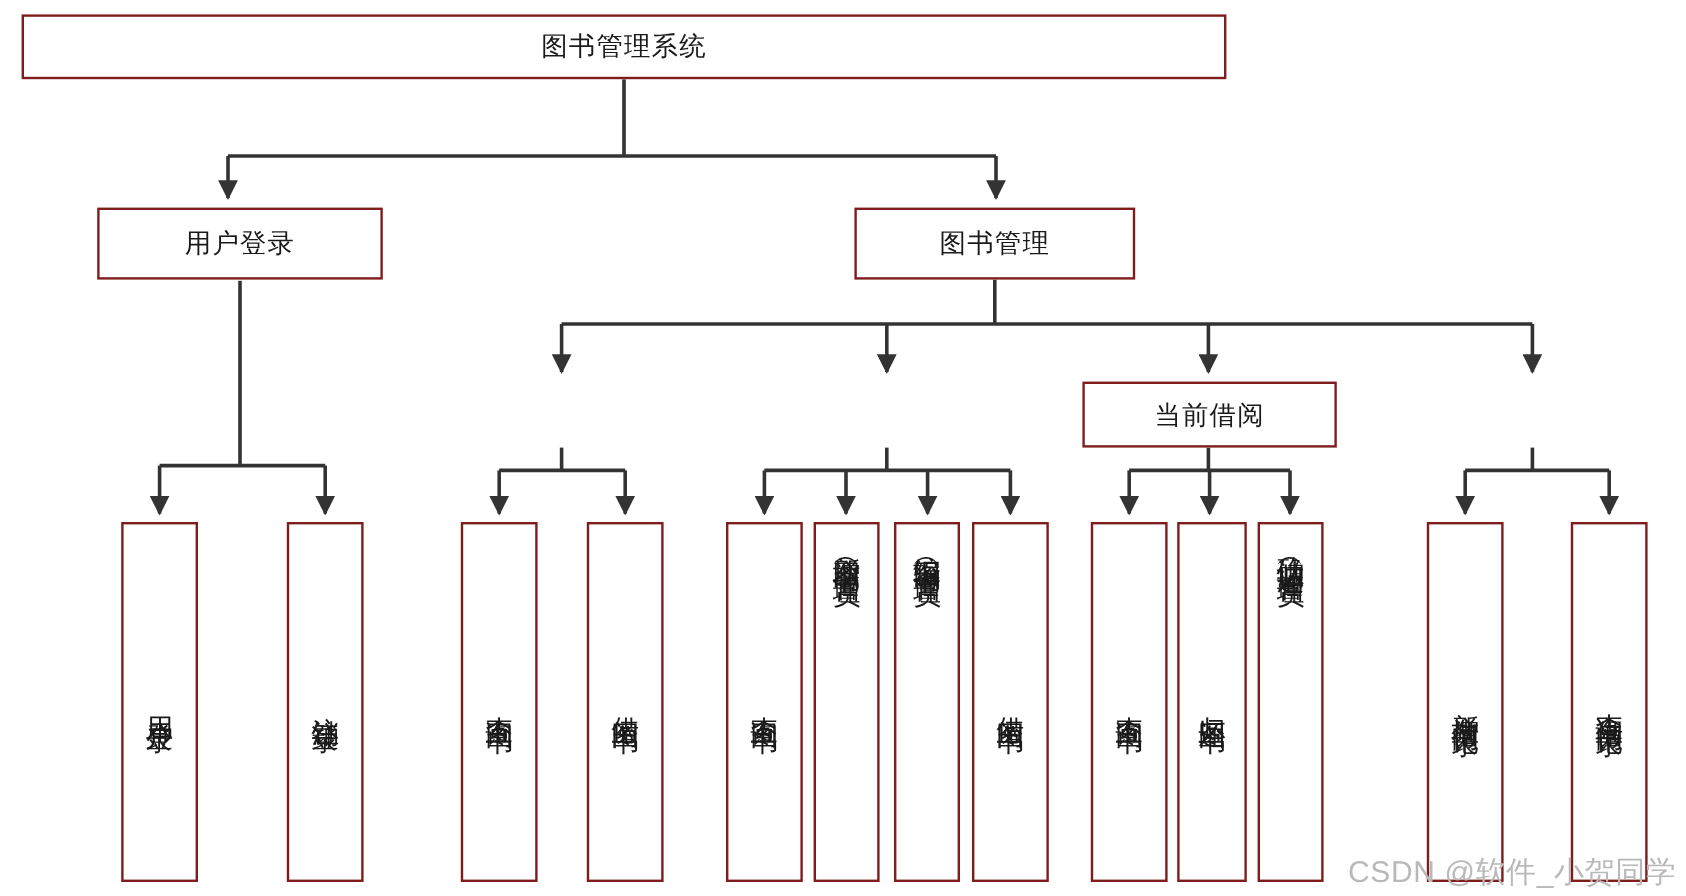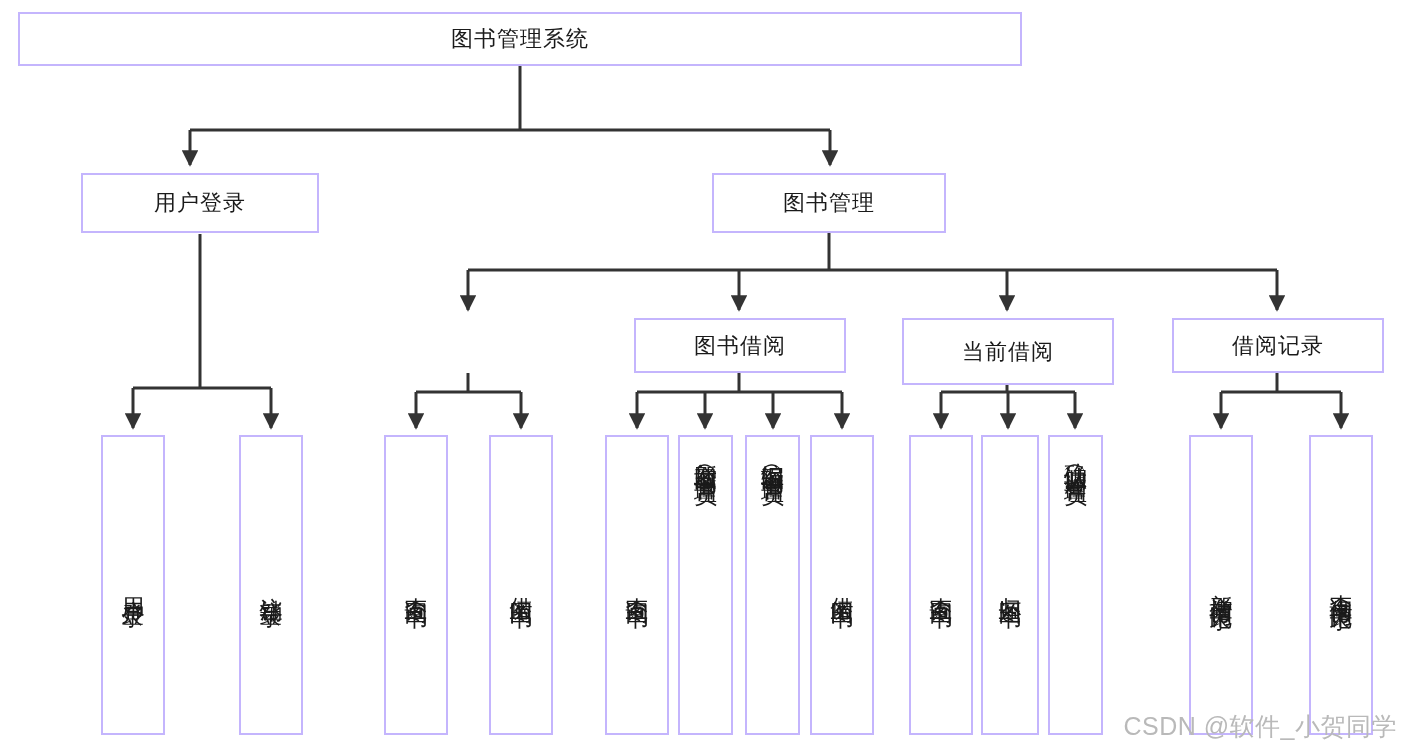--- a/index.html
+++ b/index.html
@@ -22,21 +22,21 @@
     left: 0;
     top: 0;
     width: 1405px;
     height: 747px;
     pointer-events: none;
   }
   .node {
     position: absolute;
     box-sizing: border-box;
     background: #ffffff;
-    border: 2px solid #c4b5fd;
+    border: 2px solid #7f1d1d;
     display: flex;
     align-items: center;
     justify-content: center;
     color: #1a1a1a;
     z-index: 2;
   }
   .node .label {
     display: block;
     text-align: center;
     line-height: 1.05;
@@ -136,31 +136,25 @@
 
   <div class="node horiz" style="left:81px; top:173px; width:238px; height:60px;">
     <span class="label">用户登录</span>
   </div>
 
   <div class="node horiz" style="left:712px; top:173px; width:234px; height:60px;">
     <span class="label">图书管理</span>
   </div>
 
 
-  <div class="node horiz" style="left:634px; top:318px; width:212px; height:55px;">
-    <span class="label">图书借阅</span>
-  </div>
-
-  <div class="node horiz" style="left:902px; top:318px; width:212px; height:67px;">
+
+  <div class="node horiz" style="left:902px; top:318px; width:212px; height:55px;">
     <span class="label">当前借阅</span>
   </div>
 
-  <div class="node horiz" style="left:1172px; top:318px; width:212px; height:55px;">
-    <span class="label">借阅记录</span>
-  </div>
 
   <div class="node vert mid" style="left:101px; top:435px; width:64px; height:300px;">
     <span class="label">用户登录</span>
   </div>
 
   <div class="node vert mid" style="left:239px; top:435px; width:64px; height:300px;">
     <span class="label">注销登录</span>
   </div>
 
   <div class="node vert mid" style="left:384px; top:435px; width:64px; height:300px;">

